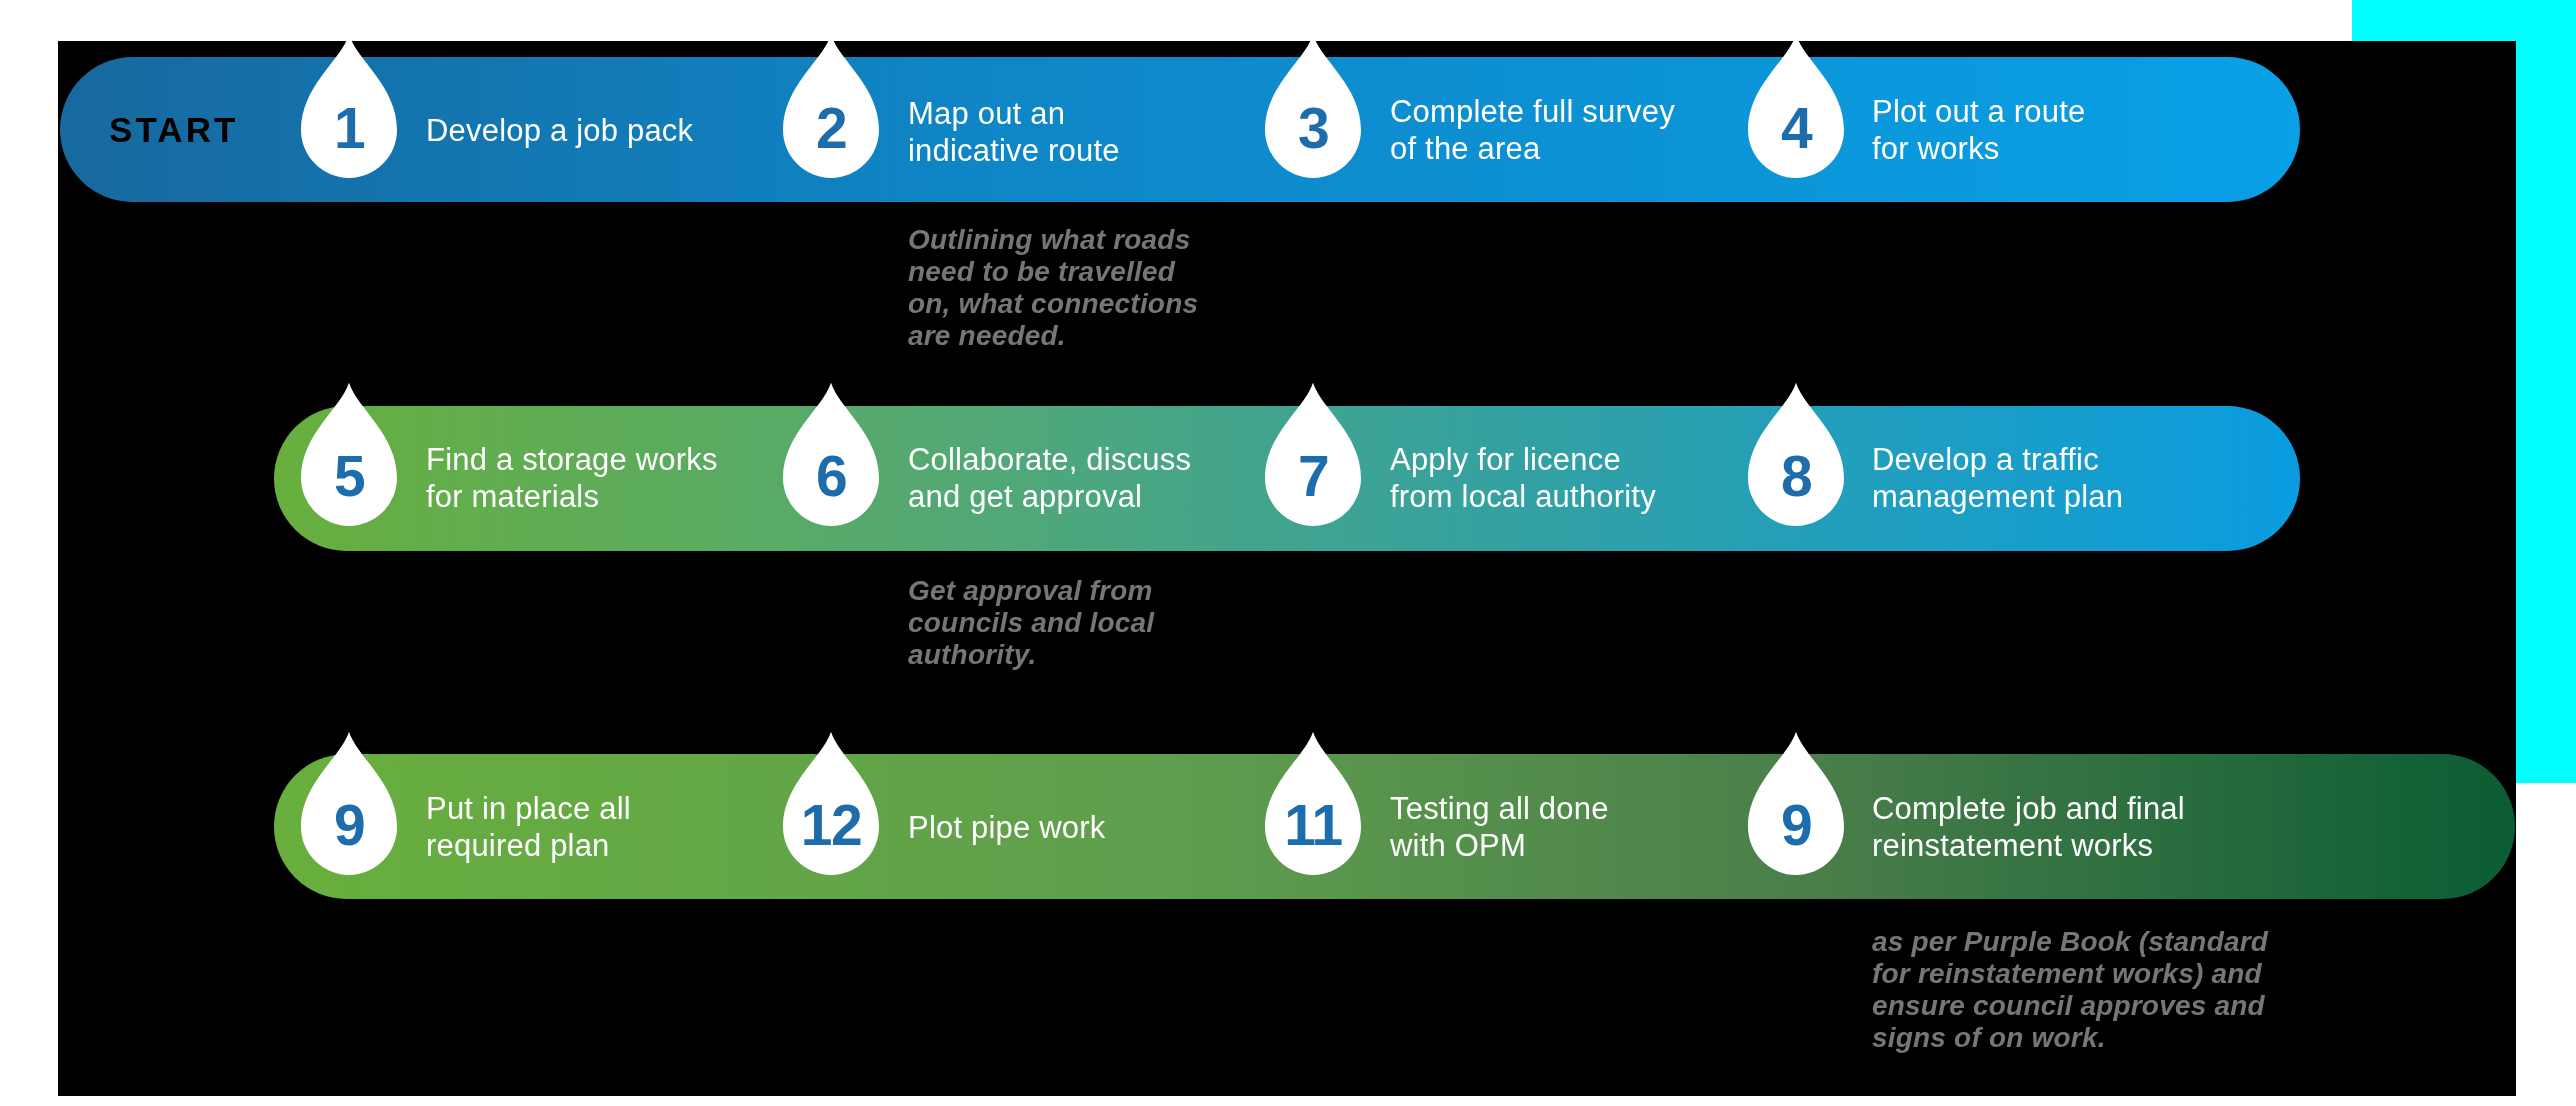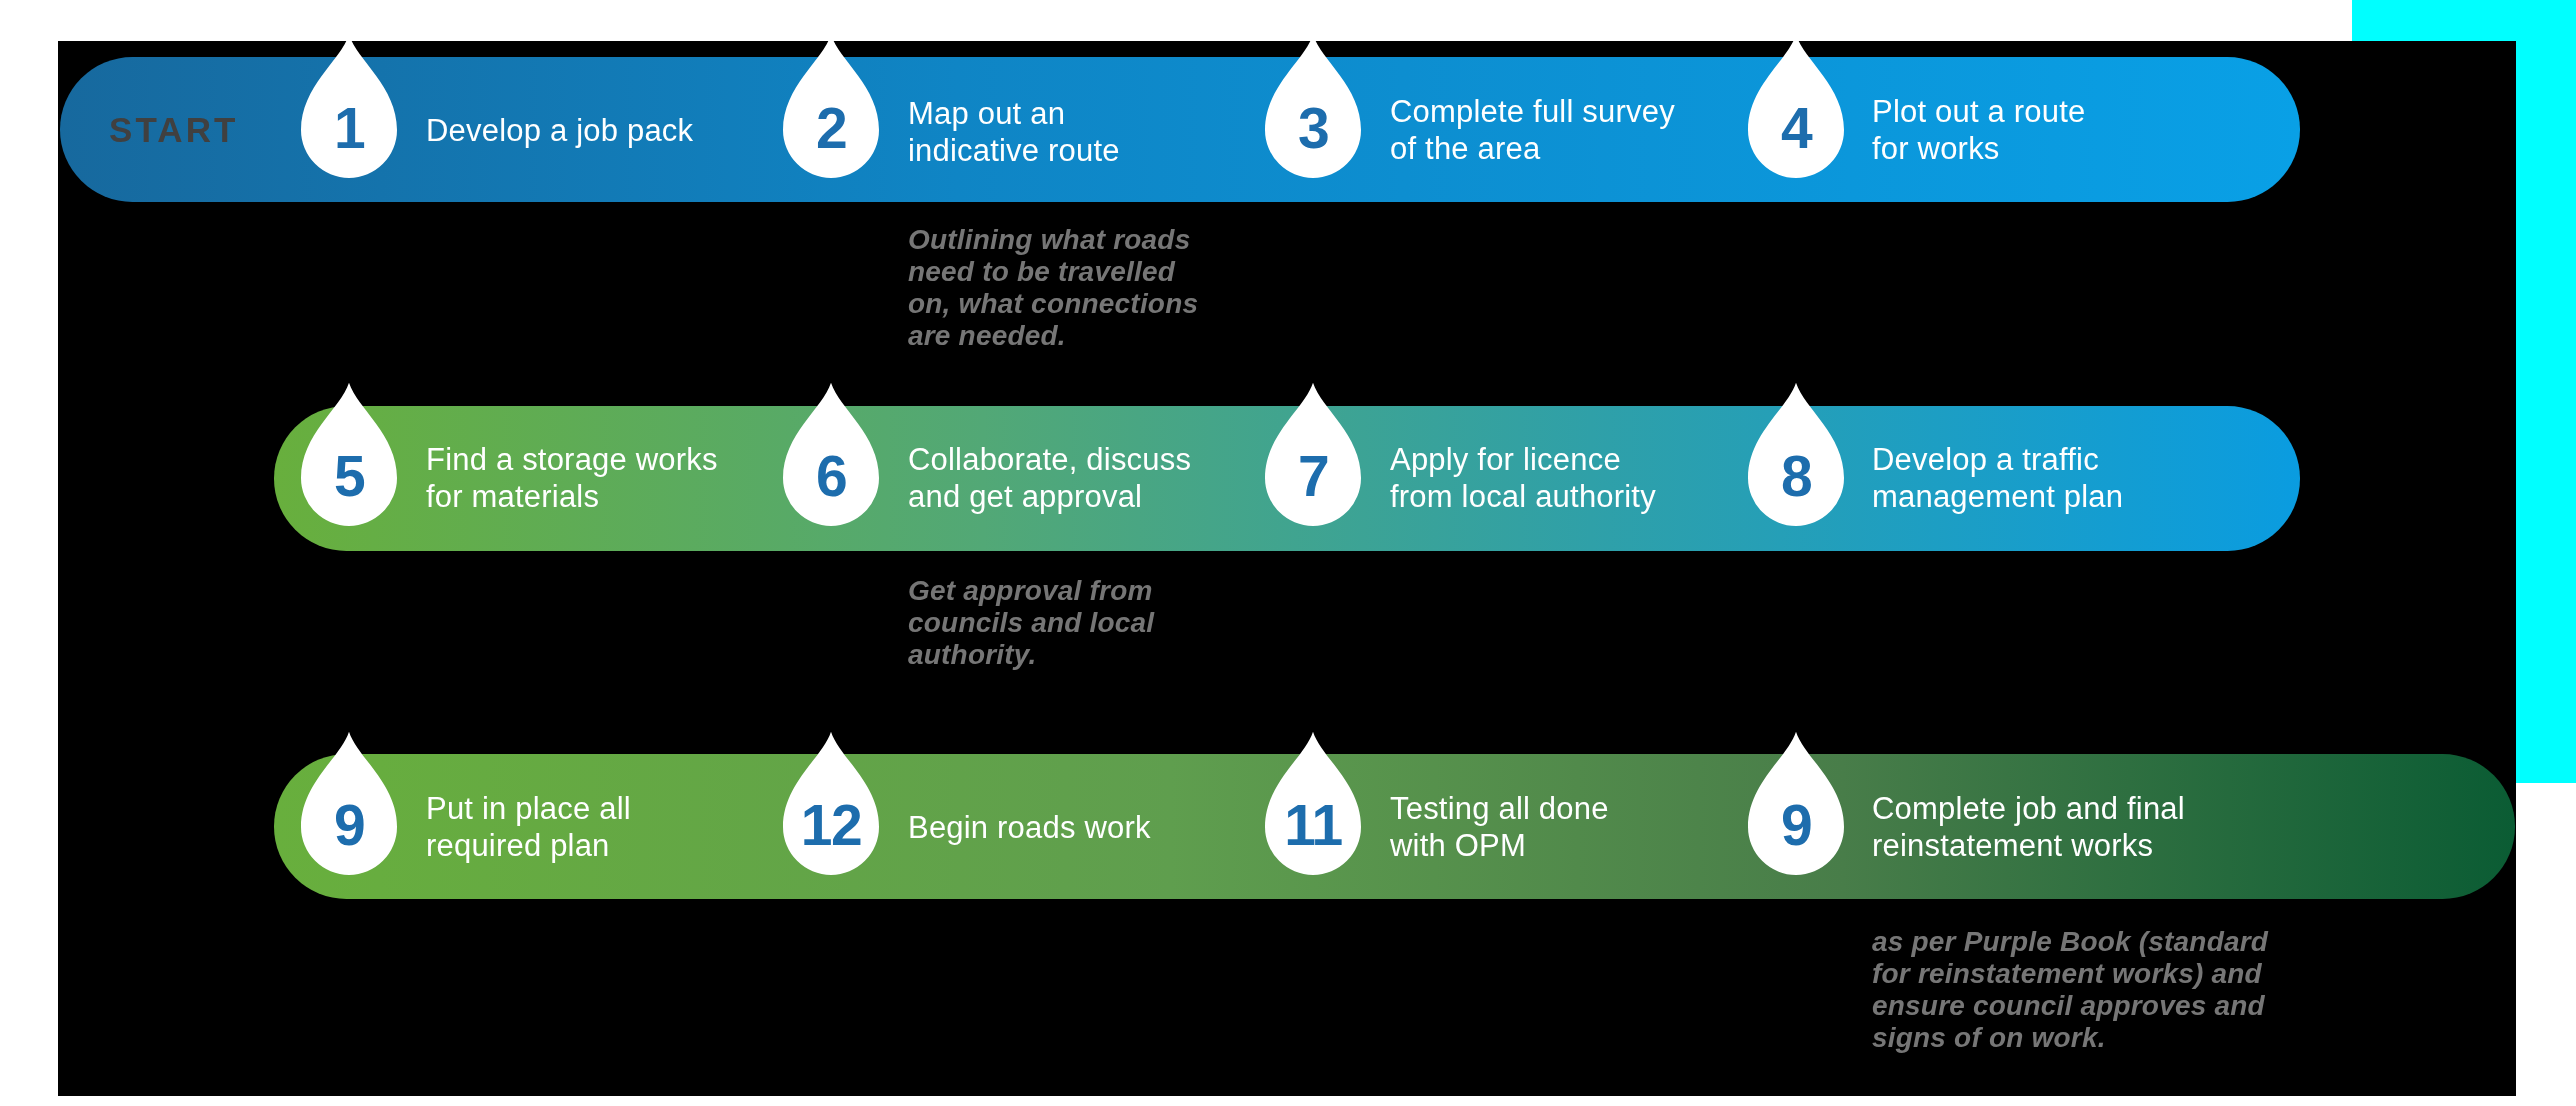--- a/index.html
+++ b/index.html
@@ -11,21 +11,21 @@
   .black-panel{position:absolute;left:58px;top:41px;width:2458px;height:1055px;background:#000000;}
   .bar{position:absolute;height:145px;border-radius:73px;}
   .bar.row1{left:60px;top:57px;width:2240px;
     background:linear-gradient(90deg,#17699e 0%,#0f85c5 40%,#09a0e6 100%);}
   .bar.row2{left:274px;top:406px;width:2026px;
     background:linear-gradient(90deg,#68af3d 0%,#52a876 35%,#2fa0a8 65%,#0a9ce0 100%);}
   .bar.row3{left:274px;top:754px;width:2241px;
     background:linear-gradient(90deg,#68af3d 0%,#5f9e4e 40%,#487d49 70%,#0b5c34 100%);}
   .endcap{
     position:absolute;height:145px;display:flex;align-items:center;
-    color:#404040;font-size:35px;font-weight:600;letter-spacing:3.1px;
+    color:#000000;font-size:35px;font-weight:600;letter-spacing:3.1px;
   }
   .endcap.start{left:109px;top:57px;}
   .endcap.finish{left:2329px;top:754px;width:134px;justify-content:center;}
   .droplet{position:absolute;width:96px;height:145px;}
   .droplet svg{position:absolute;left:0;top:0;width:96px;height:145px;display:block;}
   .droplet .num{
     position:absolute;left:50%;top:97px;transform:translate(-50%,-53%);
     font-size:57px;font-weight:700;color:#1d6dad;letter-spacing:-1.5px;white-space:nowrap;
   }
   .step-label{
@@ -139,21 +139,21 @@
 for materials</div>
   <div class="step-label" style="left:908px;top:478px">Collaborate, discuss
 and get approval</div>
   <div class="step-label" style="left:1390px;top:478px">Apply for licence
 from local authority</div>
   <div class="step-label" style="left:1872px;top:478px">Develop a traffic
 management plan</div>
 
   <div class="step-label" style="left:426px;top:827px">Put in place all
 required plan</div>
-  <div class="step-label" style="left:908px;top:827px">Begin roads work</div>
+  <div class="step-label" style="left:908px;top:827px">Plot pipe work</div>
   <div class="step-label" style="left:1390px;top:827px">Testing all done
 with OPM</div>
   <div class="step-label" style="left:1872px;top:827px">Complete job and final
 reinstatement works</div>
 
   <div class="step-caption" style="left:908px;top:224px">Outlining what roads
 need to be travelled
 on, what connections
 are needed.</div>
   <div class="step-caption" style="left:908px;top:575px">Get approval from

